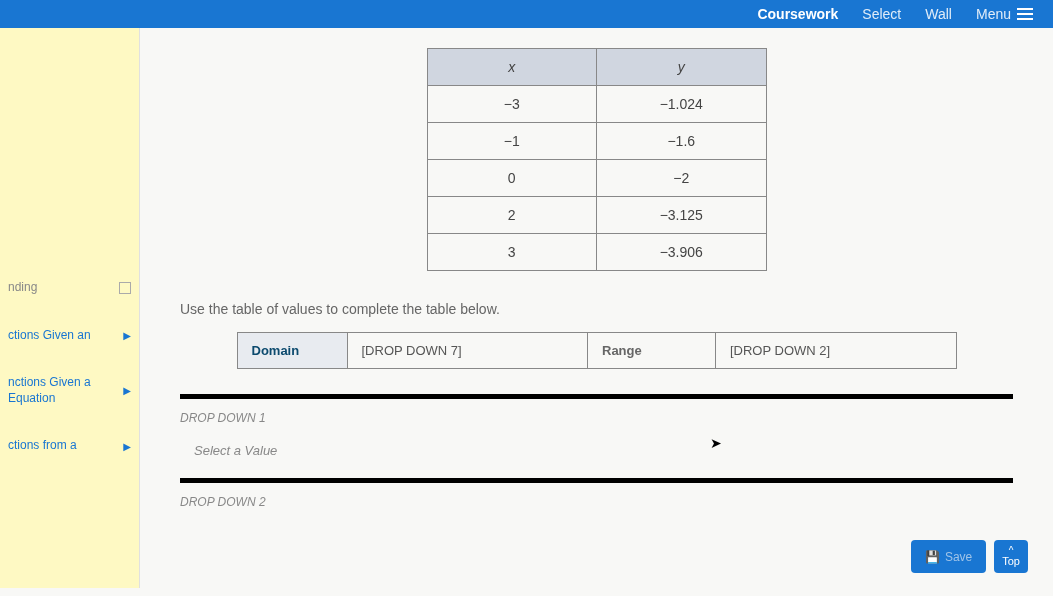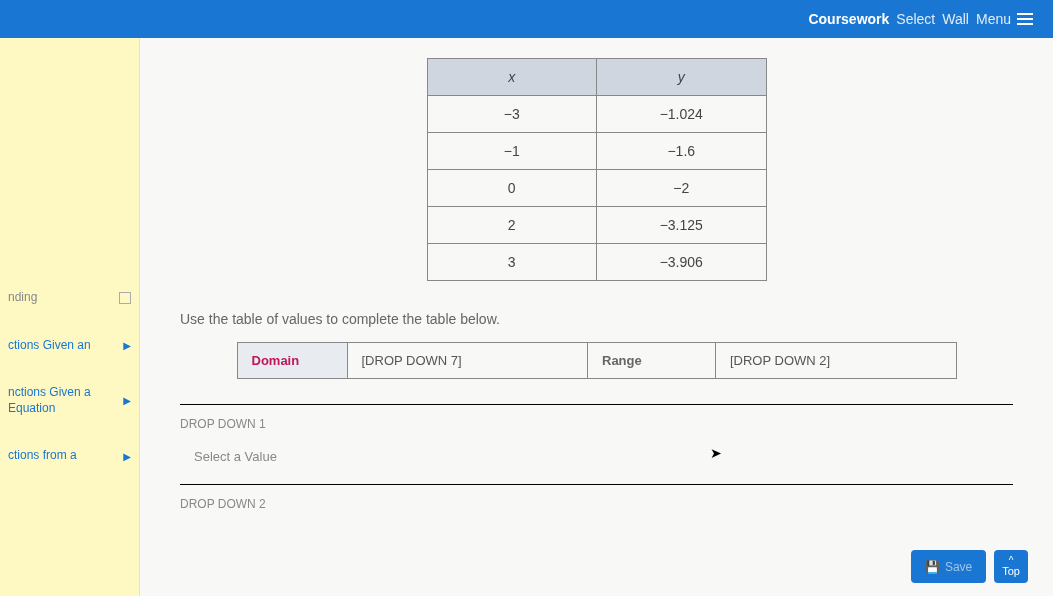--- a/index.html
+++ b/index.html
@@ -8,26 +8,26 @@
       box-sizing: border-box;
     }
     body {
       font-family: Arial, sans-serif;
       background: #f8f8f6;
       overflow: hidden;
     }
     .header {
       background: #1976d2;
       color: white;
-      height: 38px;
+      height: 28px;
       display: flex;
       justify-content: flex-end;
       align-items: center;
       padding: 0 20px;
-      gap: 7px;
+      gap: 24px;
       font-size: 14px;
     }
     .header-item {
       cursor: pointer;
       display: flex;
       align-items: center;
       gap: 6px;
       color: #e0ecf8;
     }
     .header-item.active {
@@ -126,32 +126,33 @@
     }
     .answer-table td {
       border: 1px solid #888;
       padding: 10px 14px;
       color: #555;
       font-size: 13px;
     }
     .answer-table td.label {
       background: #e8ebf0;
       font-weight: bold;
-      color: #be185d;
+      color: #0c4a6e;
       width: 110px;
     }
     .answer-table td.range-label {
       font-weight: bold;
       color: #666;
     }
     .dropdown-section {
-      border-top: 1px solid #000000;
+      border-top: 5px solid #000000;
       padding: 12px 0;
       color: #888;
       font-size: 13px;
+      font-style: italic;
     }
     .dropdown-label {
       color: #888;
       font-size: 12px;
       margin-bottom: 10px;
     }
     .select-value {
       color: #888;
       font-size: 13px;
       padding: 8px 0 8px 14px;

